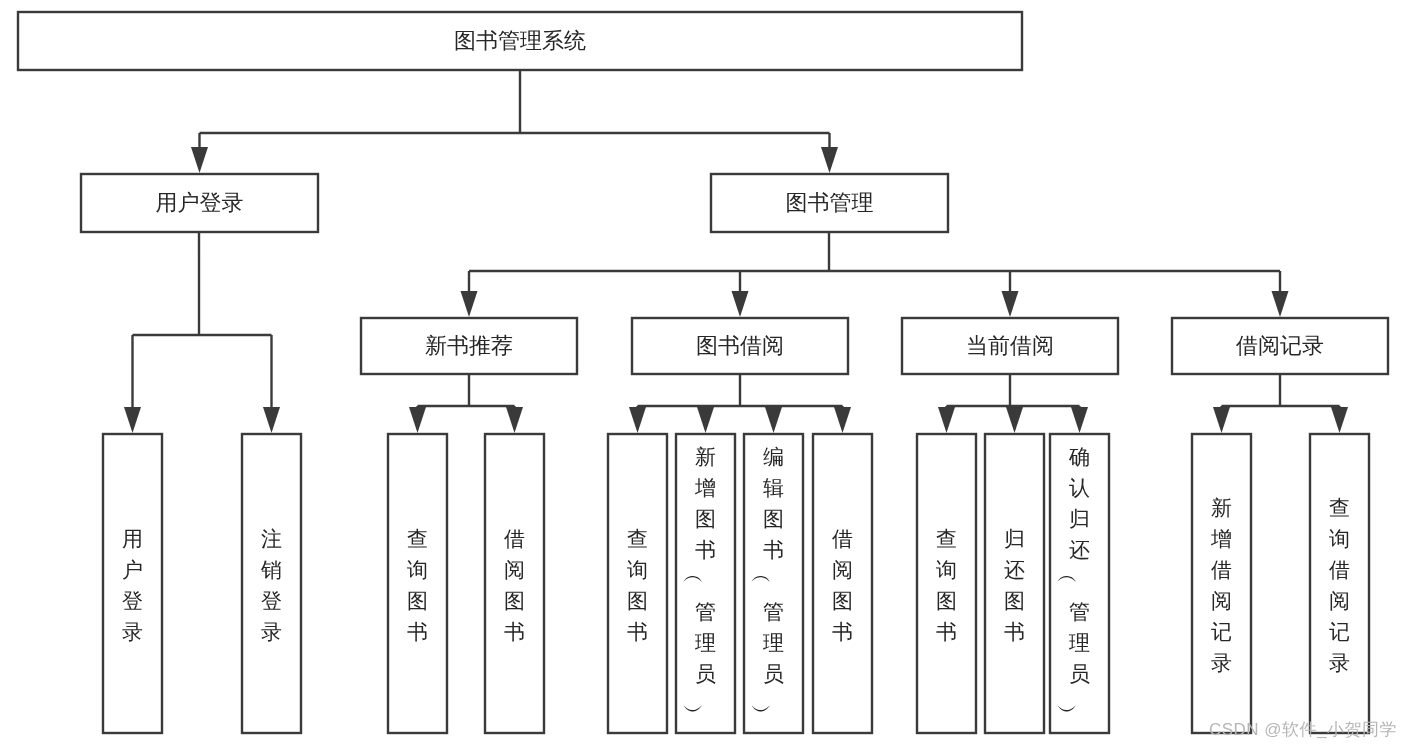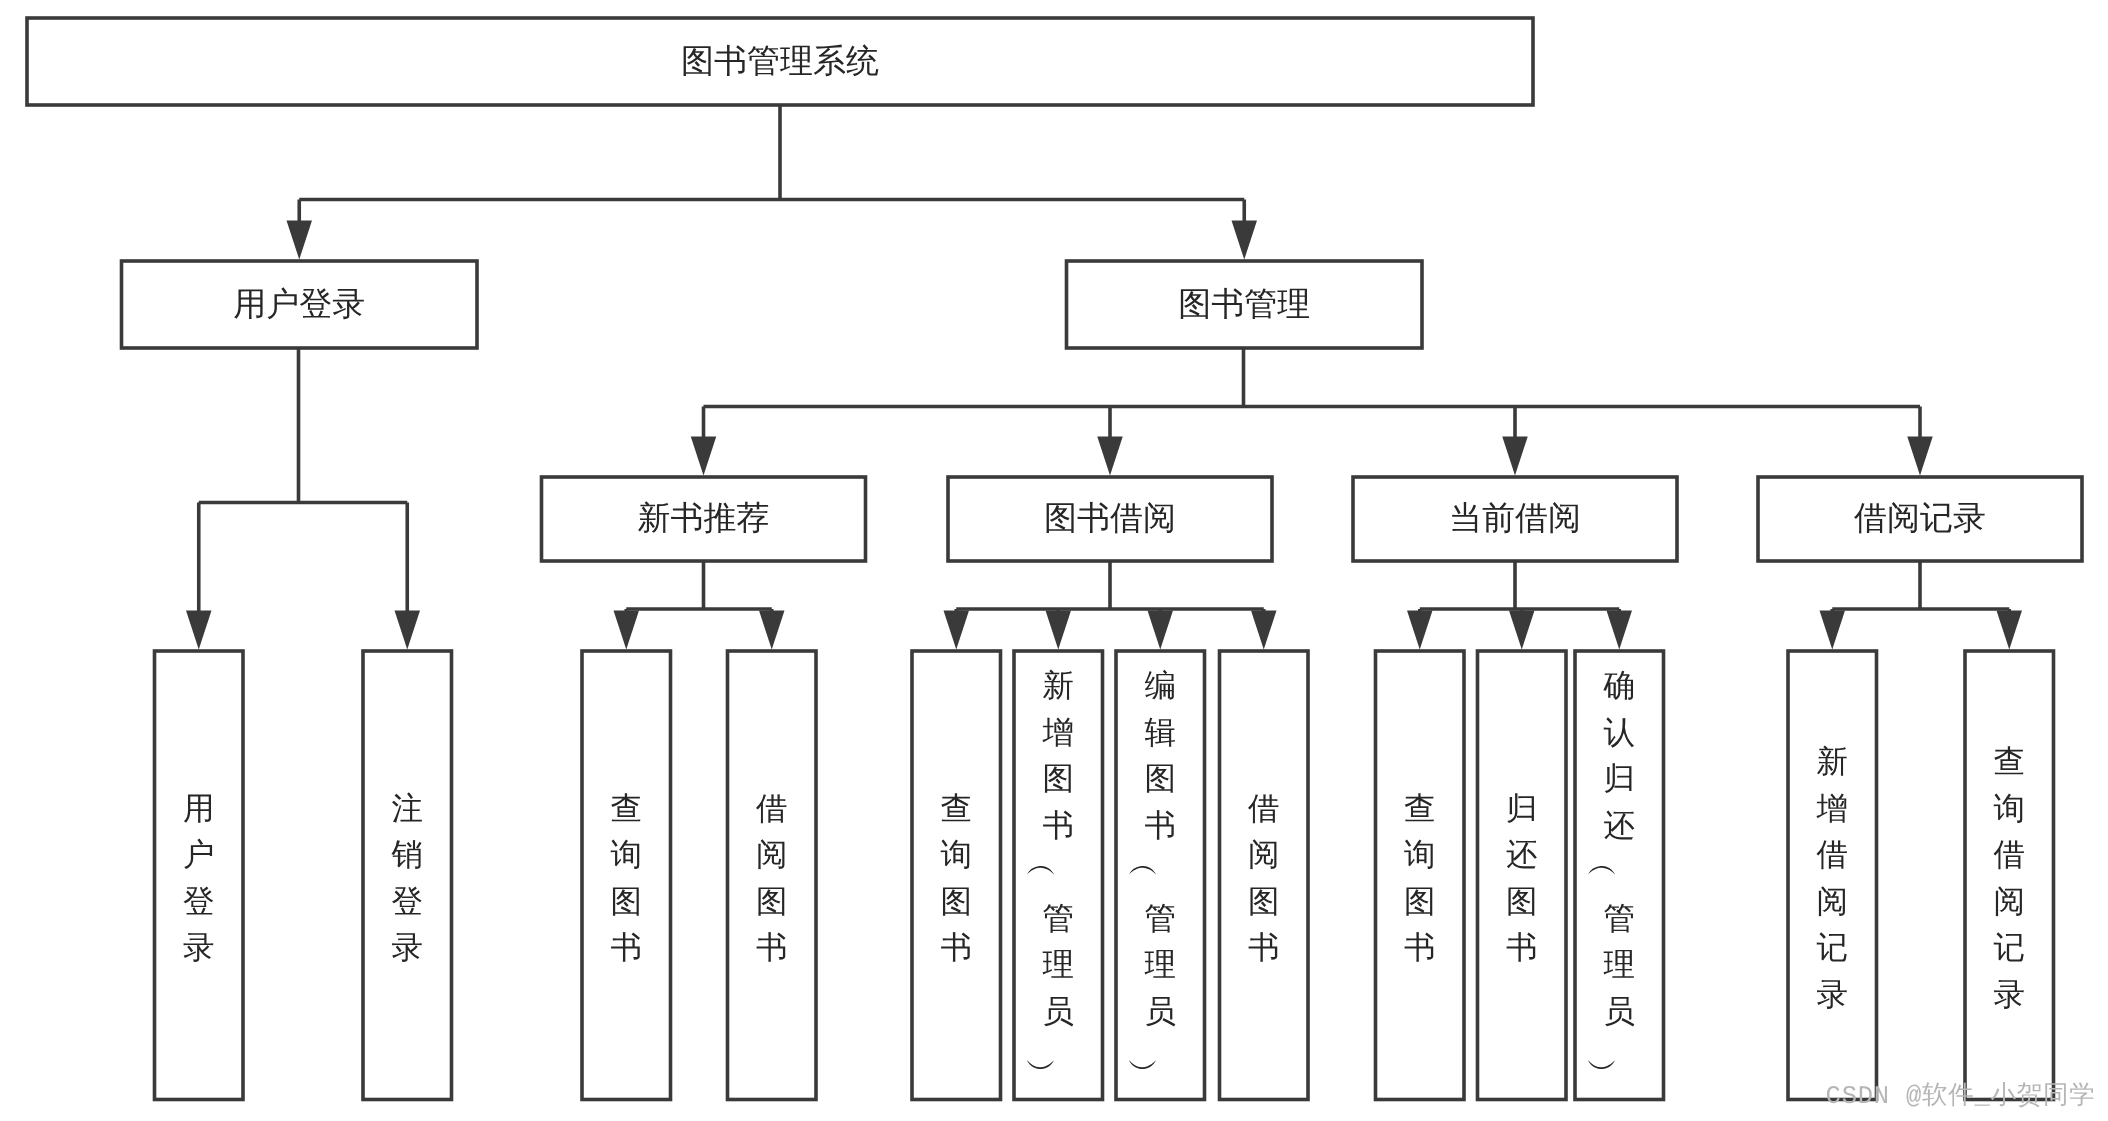--- a/index.html
+++ b/index.html
@@ -52,21 +52,21 @@
   .node-label-vertical {
     fill: #262626;
     font-family: "Liberation Sans", "DejaVu Sans", sans-serif;
     font-size: 21px;
     text-anchor: middle;
   }
   .watermark {
     position: absolute;
     right: 8px;
     bottom: 6px;
-    font-family: Liberation Mono, monospace;
+    font-family: Liberation Sans, sans-serif;
     font-size: 17px;
     color: #b6b6b6;
     letter-spacing: 0.5px;
     white-space: nowrap;
     user-select: none;
   }
 </style>
 </head>
 <body>
 

